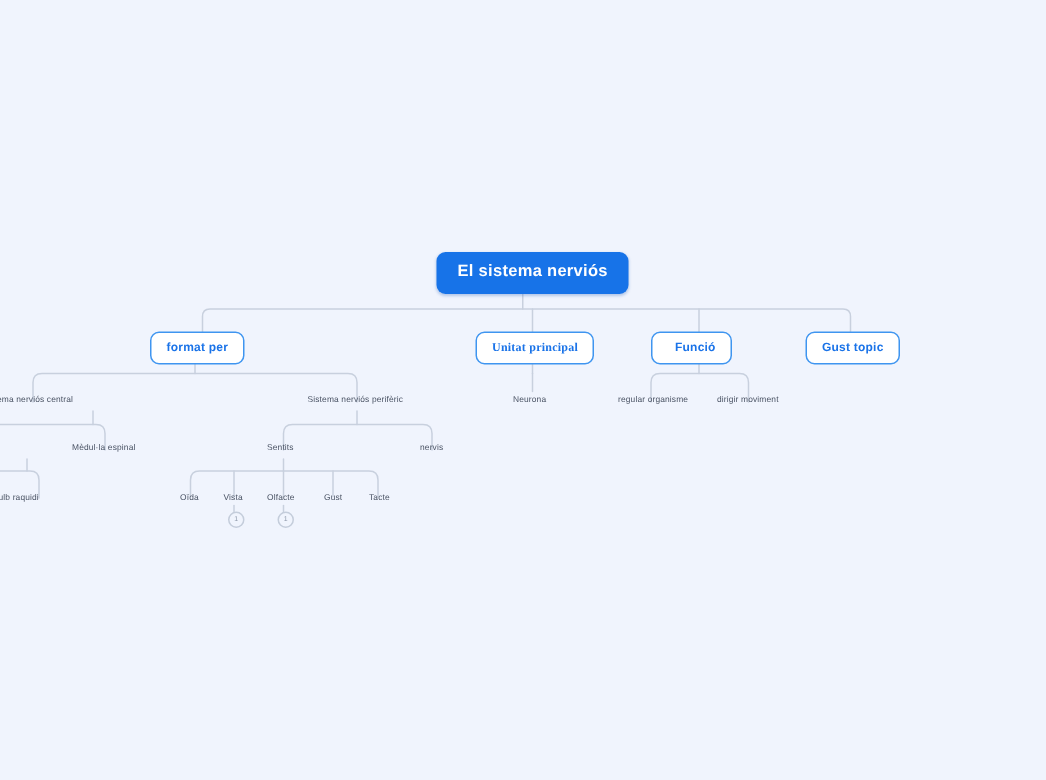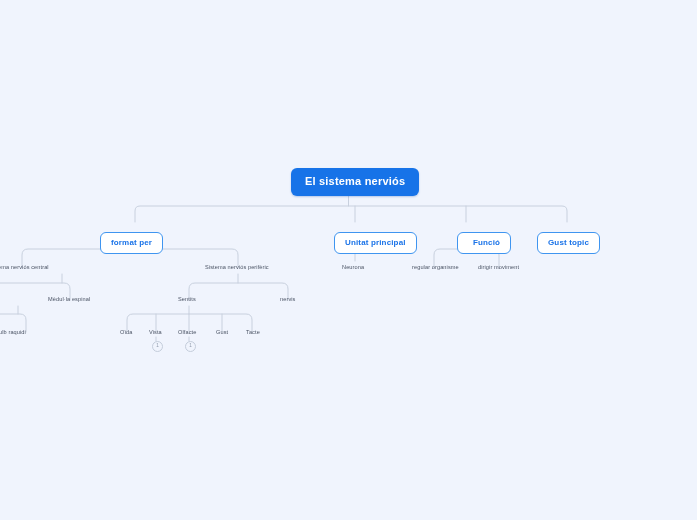--- a/index.html
+++ b/index.html
@@ -51,21 +51,20 @@
   
   .node.topic {
     background: #ffffff;
     color: #1a73e8;
     font-size: 8px;
     font-weight: bold;
     letter-spacing: .15px;
     border: 1.6px solid #3f95f0;
     border-radius: 6px;
     padding: 6px 10px 6px 10px;
-    margin-top: 11px;
   }
   
   .node.leaf {
     color: #4a5364;
     font-size: 5.6px;
     letter-spacing: .1px;
     padding: 2px 1px;
   }
   .badge {
     position: absolute;
@@ -118,23 +117,23 @@
     <path d="M434 268 L434 255 Q434 249 440 249 L493 249 Q499 249 499 255 L499 268"></path>
 
     <path d="M156 337 L156 341"></path>
     <path d="M189 337 L189 341"></path>
   </svg>
 
   <div class="node root" style="left:291px; top:168px;">El sistema nerviós</div>
 
   <div class="node topic" style="left:100px; top:221px;">format per</div>
 
-  <div class="node topic" style="left:334px; top:221px;">Unitat principal</div>
+  <div class="node topic" style="left:317px; top:221px;font-family:Liberation Serif, serif;">Unitat principal</div>
 
-  <div class="node topic" style="left:457px; top:221px;padding-left:15px;">Funció</div>
+  <div class="node topic" style="left:434px; top:221px;padding-left:15px;">Funció</div>
 
   <div class="node topic" style="left:537px; top:221px;">Gust topic</div>
 
   <div class="node leaf" style="left:-3px; top:263px;">ema nerviós central</div>
 
   <div class="node leaf" style="left:204px; top:263px;">Sistema nerviós perifèric</div>
 
   <div class="node leaf" style="left:341px; top:263px;">Neurona</div>
 
   <div class="node leaf" style="left:411px; top:263px;">regular organisme</div>

